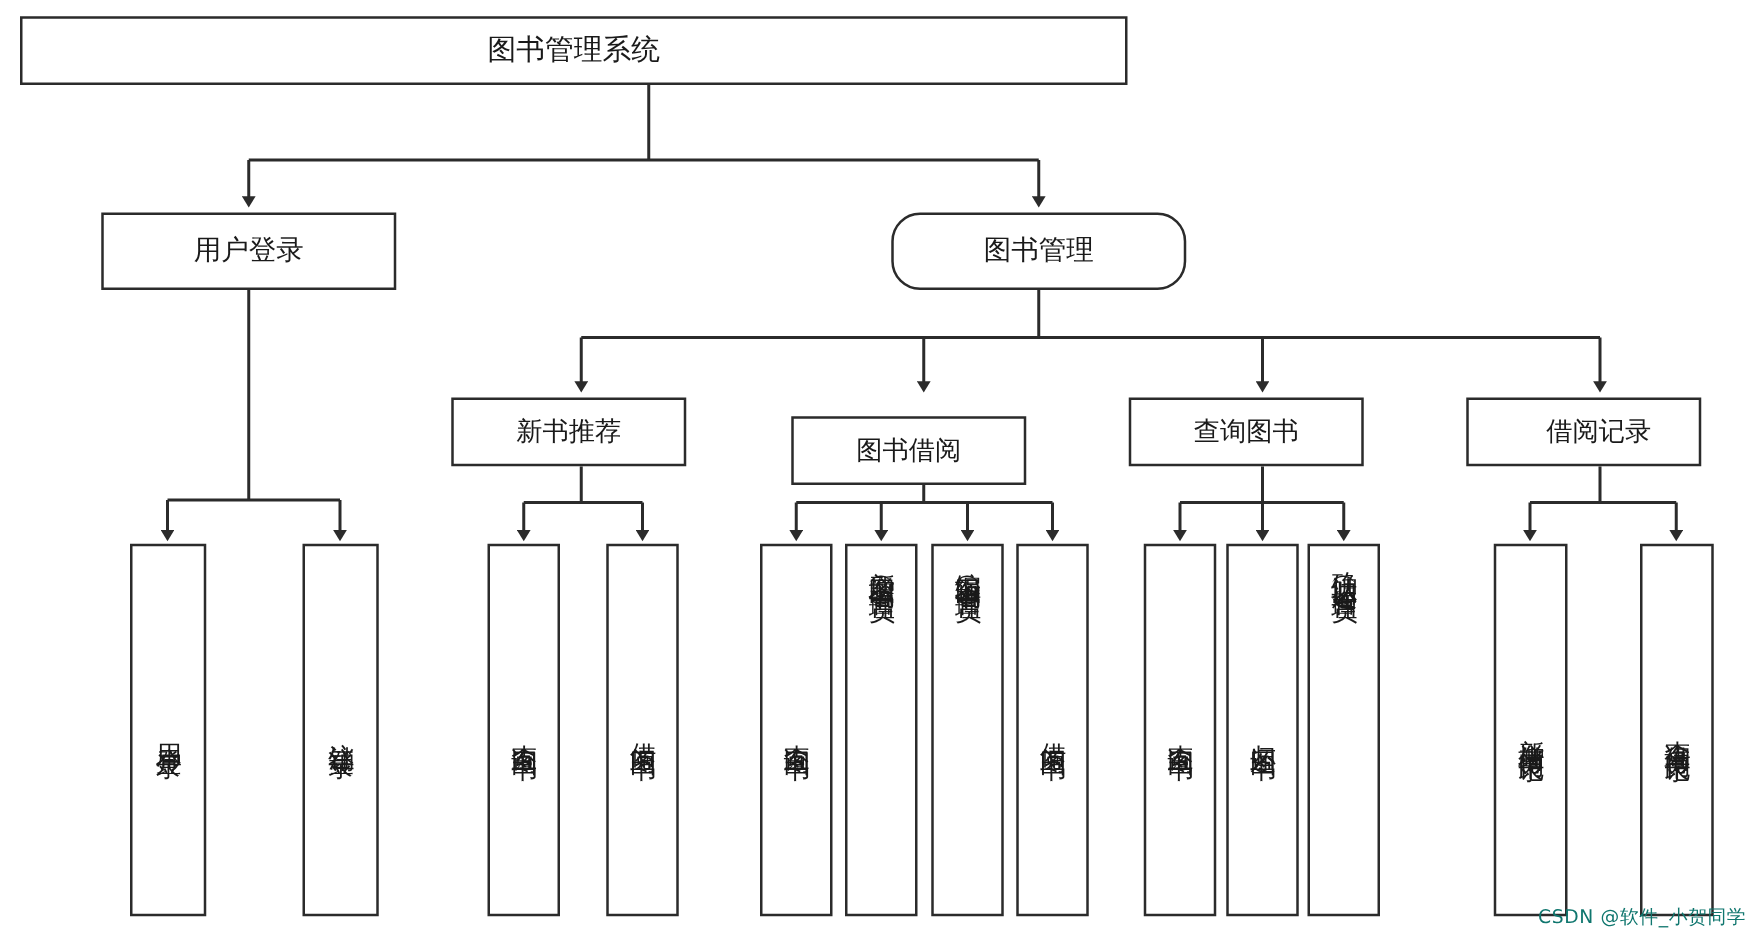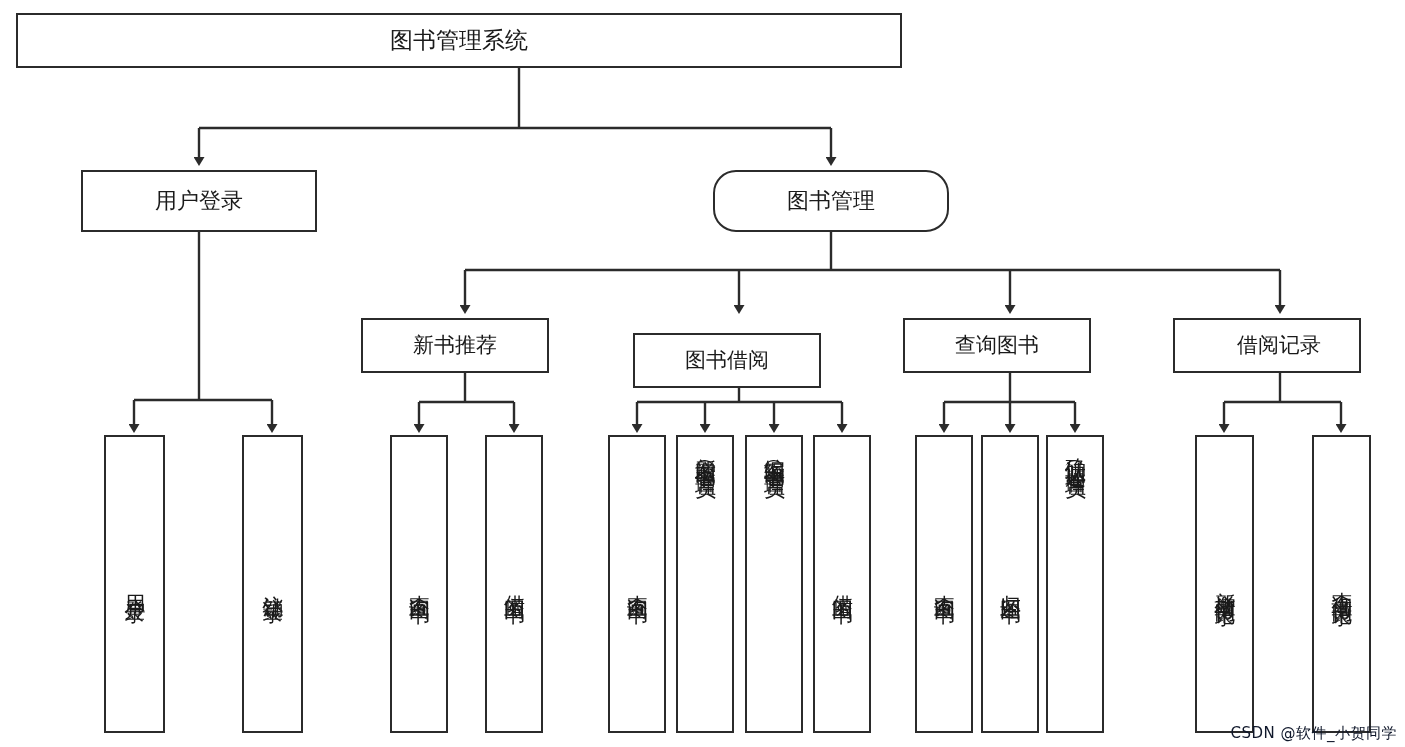--- a/index.html
+++ b/index.html
@@ -48,21 +48,21 @@
     white-space:nowrap;
   }
   .leaf.mid{align-items:center;}
   .leaf.top{align-items:flex-start;padding-top:4px;}
 
   #watermark{
     position:absolute;
     right:8px;
     bottom:4px;
     font-size:15px;
-    color:#0f172a;
+    color:#0f766e;
     letter-spacing:.5px;
     white-space:nowrap;
     pointer-events:none;
   }
 </style>
 </head>
 <body>
 
 <div id="stage">
 

